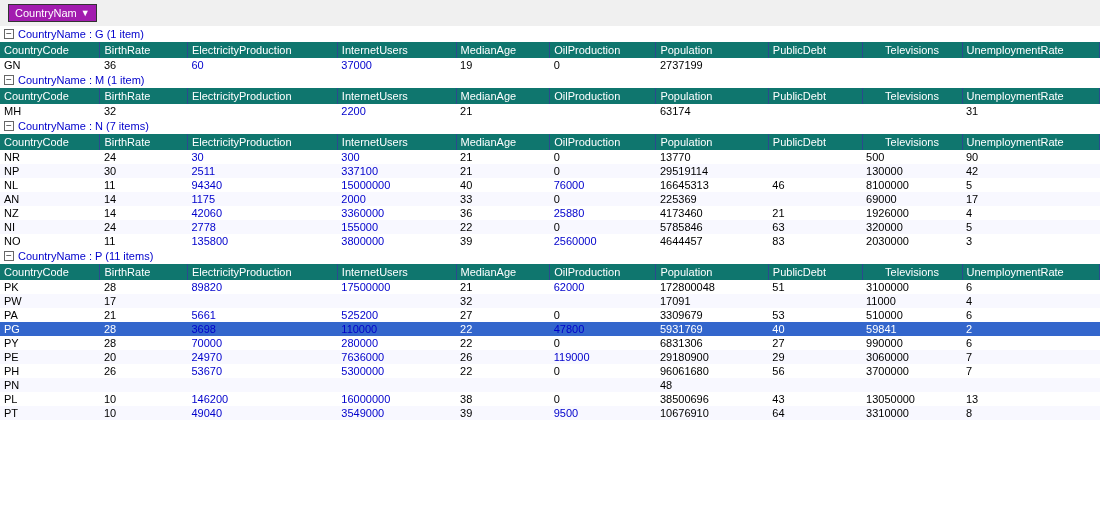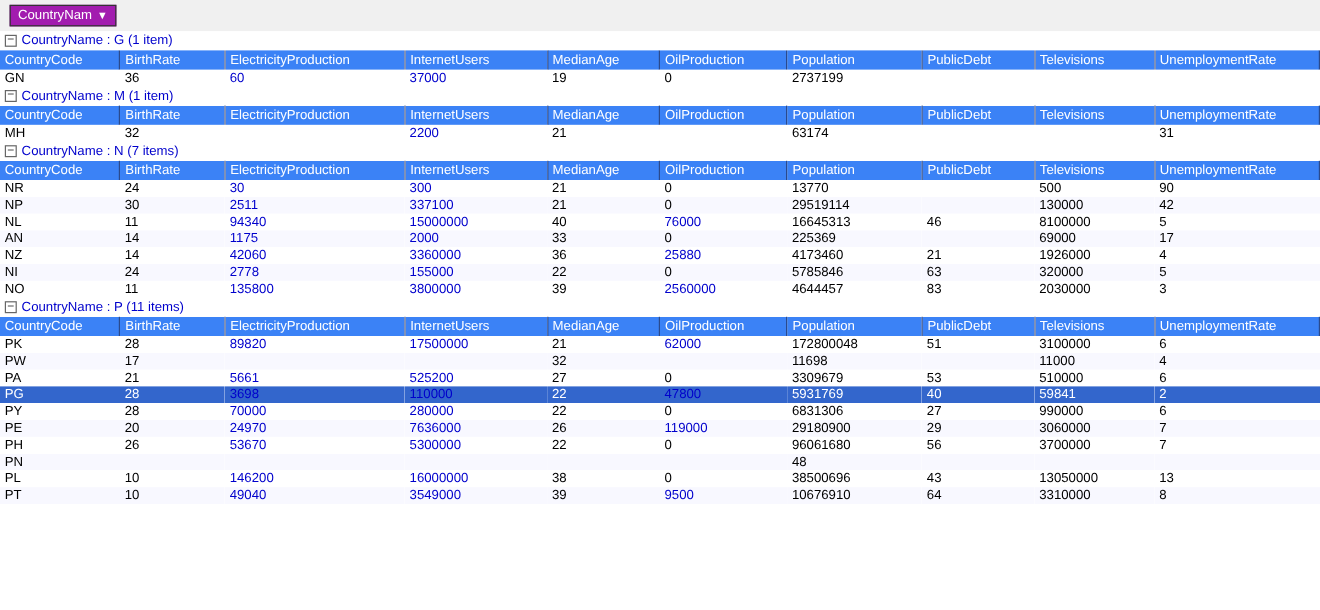--- a/index.html
+++ b/index.html
@@ -50,21 +50,21 @@
       font-size: 10px;
       color: #333;
       cursor: pointer;
     }
     table {
       width: 100%;
       border-collapse: collapse;
       table-layout: fixed;
     }
     thead tr th {
-      background: #3b82f6;
+      background: #0f766e;
       color: #fff;
       text-align: left;
       padding: 2px 4px;
       font-weight: normal;
       font-size: 11px;
       border-right: 1px solid #2a4a8e;
       white-space: nowrap;
       overflow: hidden;
     }
     tbody tr td {
@@ -81,21 +81,21 @@
       color: #fff;
     }
     .col-cc { width: 80px; }
     .col-br { width: 70px; }
     .col-ep { width: 120px; }
     .col-iu { width: 95px; }
     .col-ma { width: 75px; }
     .col-op { width: 85px; }
     .col-pop { width: 90px; }
     .col-pd { width: 75px; }
-    .col-tv { width: 80px; }
+    .col-tv { width: 80px; text-align: center; }
     .col-ur { width: 110px; }
   </style>
 </head>
 <body>
 
 <div class="top-bar">
   <button class="sort-button">
     <span>CountryNam</span>
     <span class="arrow">▼</span>
   </button>
@@ -309,21 +309,21 @@
             <td>3100000</td>
             <td>6</td>
           </tr>
           <tr>
             <td>PW</td>
             <td>17</td>
             <td></td>
             <td></td>
             <td>32</td>
             <td></td>
-            <td>11698</td>
+            <td>17091</td>
             <td></td>
             <td>11000</td>
             <td>4</td>
           </tr>
           <tr>
             <td>PA</td>
             <td>21</td>
             <td style="color: rgb(0, 0, 204);">5661</td>
             <td style="color: rgb(0, 0, 204);">525200</td>
             <td>27</td>

